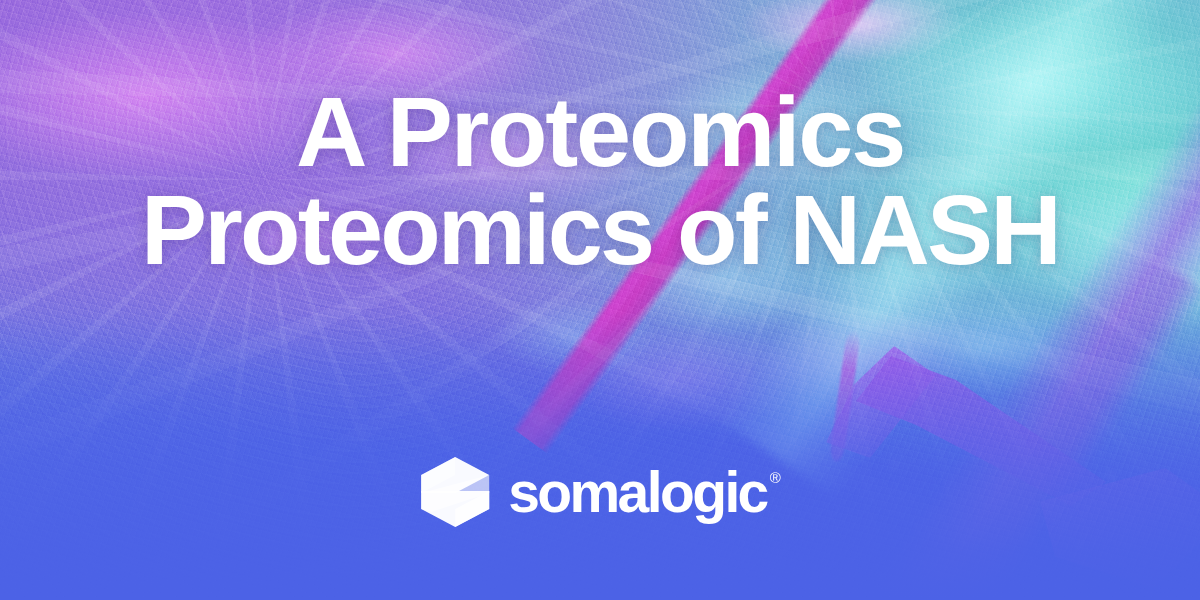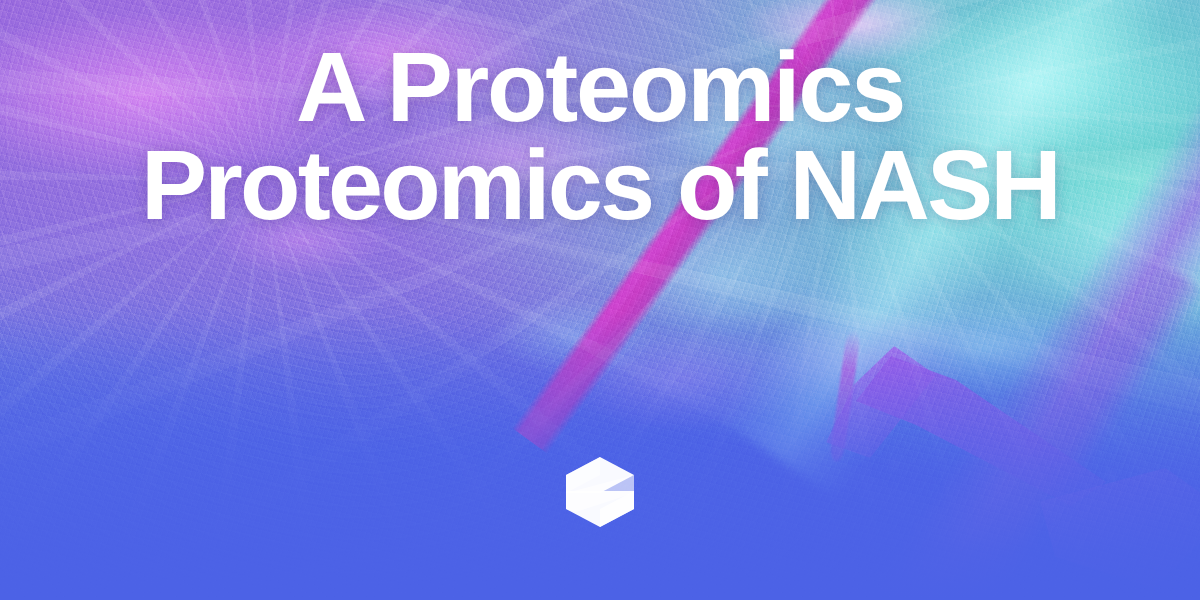--- a/index.html
+++ b/index.html
@@ -189,21 +189,21 @@
   #content {
     position: absolute;
     inset: 0;
     display: flex;
     flex-direction: column;
     align-items: center;
   }
 
   #headline {
     margin: 0;
-    padding-top: 38px;
+    padding-top: 83px;
     width: 100%;
     text-align: center;
     color: #ffffff;
     font-family: "Liberation Sans", sans-serif;
     font-weight: bold;
     font-size: 99px;
     line-height: 0.99;
     letter-spacing: -2.2px;
     text-rendering: geometricPrecision;
     text-shadow: 0 2px 14px rgba(40,24,90,.22);
@@ -291,17 +291,21 @@
         <polygon points="2,20 36,2 70,20 36,38 2,38" fill="#ffffff" fill-opacity="0.97"></polygon>
 
         <polygon points="2,36 36,36 70,36 70,54 36,72 2,54" fill="#ffffff" fill-opacity="0.97"></polygon>
 
         <polygon points="70,20 70,38 12,57 2,54 2,38" fill="#ffffff" fill-opacity="0.62"></polygon>
 
         <polygon points="2,38 2,20 36,2 36,20" fill="#ffffff" fill-opacity="0.55"></polygon>
         <polygon points="36,54 70,36 70,54 36,72" fill="#ffffff" fill-opacity="0.80"></polygon>
       </svg>
 
+      <div id="logo-wordmark-wrap">
+        <span id="logo-wordmark">somalogic</span>
+        <span id="logo-registered">®</span>
+      </div>
 
     </div>
 
   </div>
 </div>
 
 </body></html>

